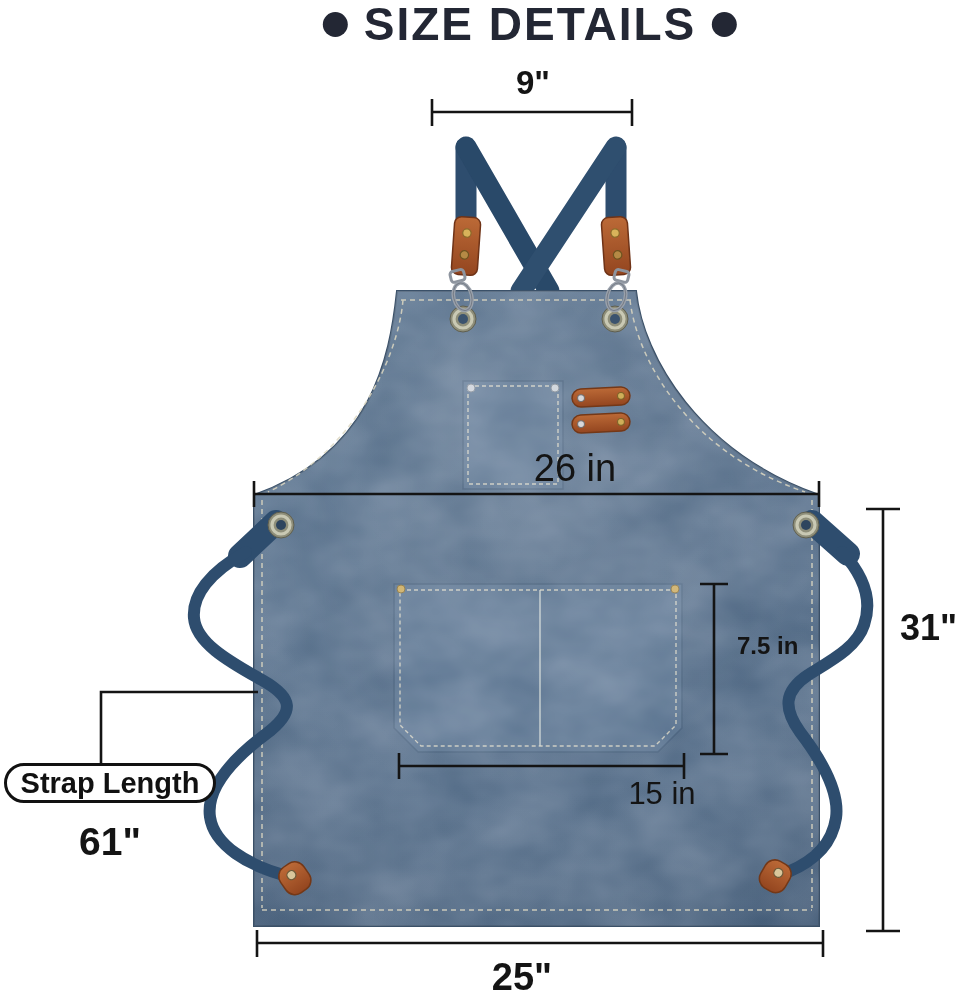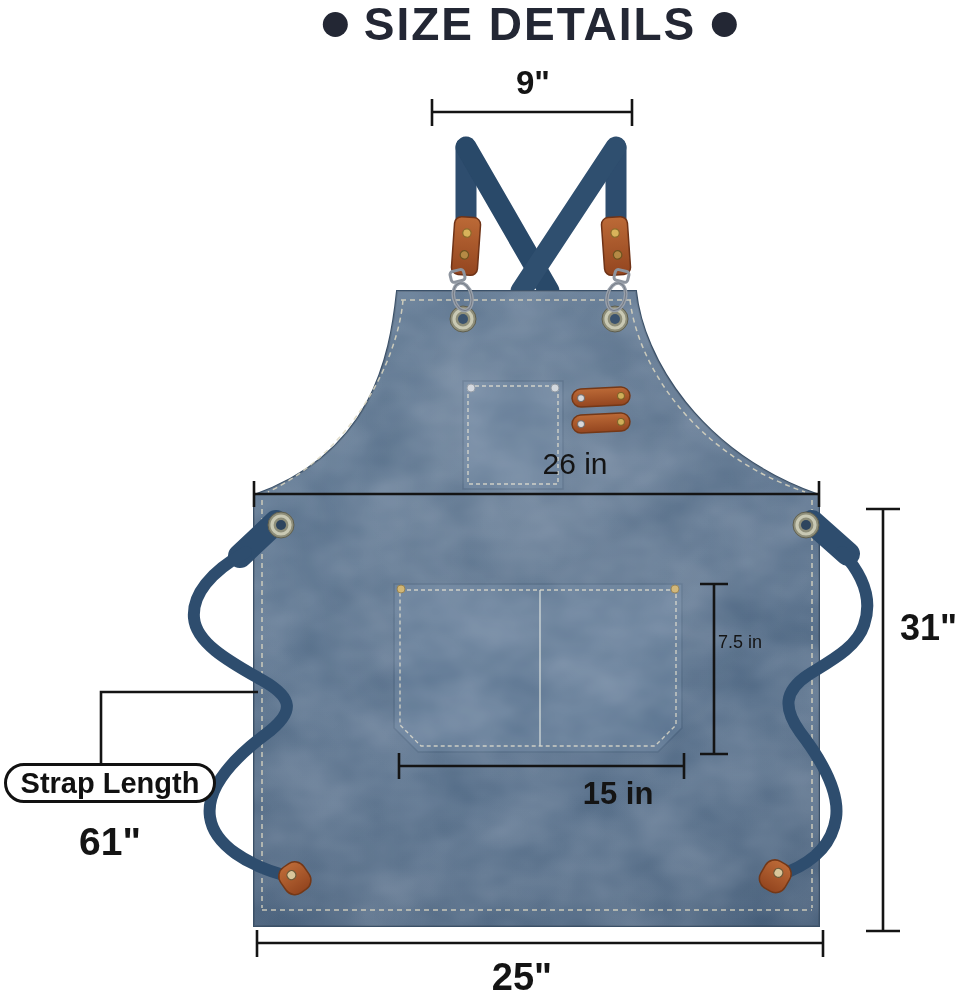--- a/index.html
+++ b/index.html
@@ -12,24 +12,24 @@
     display:flex;align-items:center;gap:16px;white-space:nowrap;
   }
   .title-dot{width:25px;height:25px;border-radius:50%;background:#232734;flex:0 0 auto;}
   .title-text{
     font-size:46px;font-weight:800;letter-spacing:2px;color:#232734;line-height:48px;
   }
   .dim{position:absolute;color:#141414;white-space:nowrap;}
   .dim.bold{font-weight:700;}
   .dim.center{transform:translateX(-50%);}
   .d9   {left:533px;top:64px;font-size:33px;}
-  .d26  {left:575px;top:447px;font-size:30px;font-weight:400;}
+  .d26  {left:575px;top:447px;font-size:38px;font-weight:400;}
   .d31  {left:900px;top:607px;font-size:36px;}
-  .d75  {left:718px;top:632px;font-size:18px;font-weight:400;}
-  .d15  {left:618px;top:776px;font-size:31px;font-weight:700;}
+  .d75  {left:737px;top:632px;font-size:24px;font-weight:700;}
+  .d15  {left:662px;top:776px;font-size:31px;font-weight:400;}
   .d25  {left:522px;top:956px;font-size:38px;}
   .d61  {left:110px;top:820px;font-size:39px;}
   .strap-pill{
     position:absolute;left:4px;top:763px;width:206px;height:34px;
     border:3.5px solid #111;border-radius:22px;background:#fff;
     display:flex;align-items:center;justify-content:center;
     font-size:29px;font-weight:700;color:#111;
   }
   svg{position:absolute;left:0;top:0;}
 </style>

